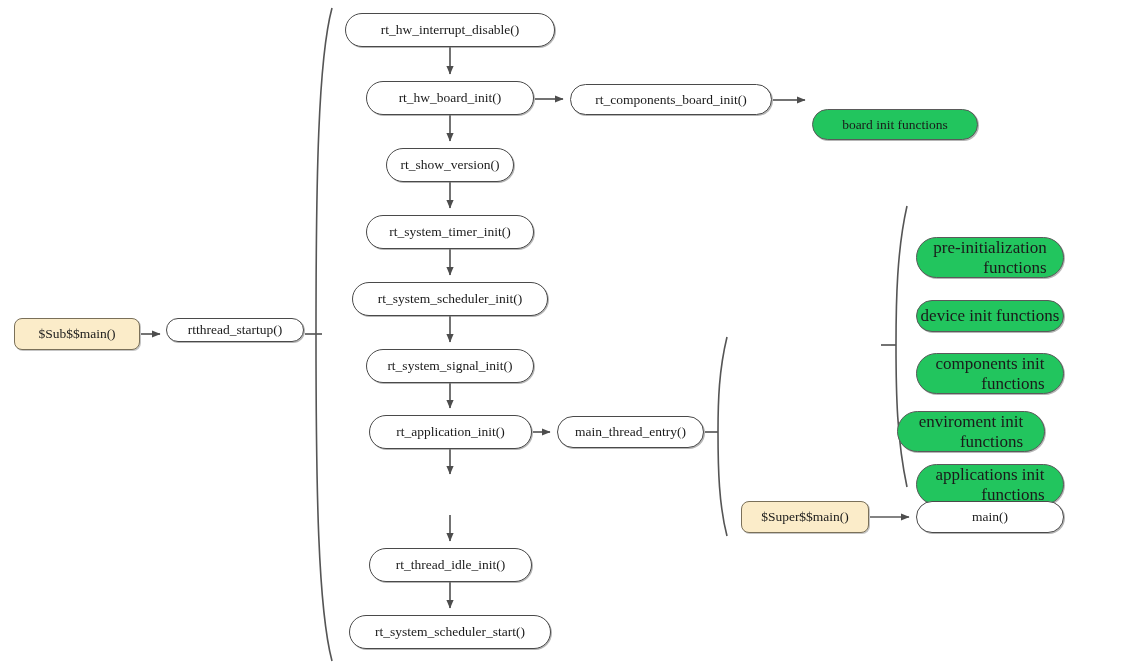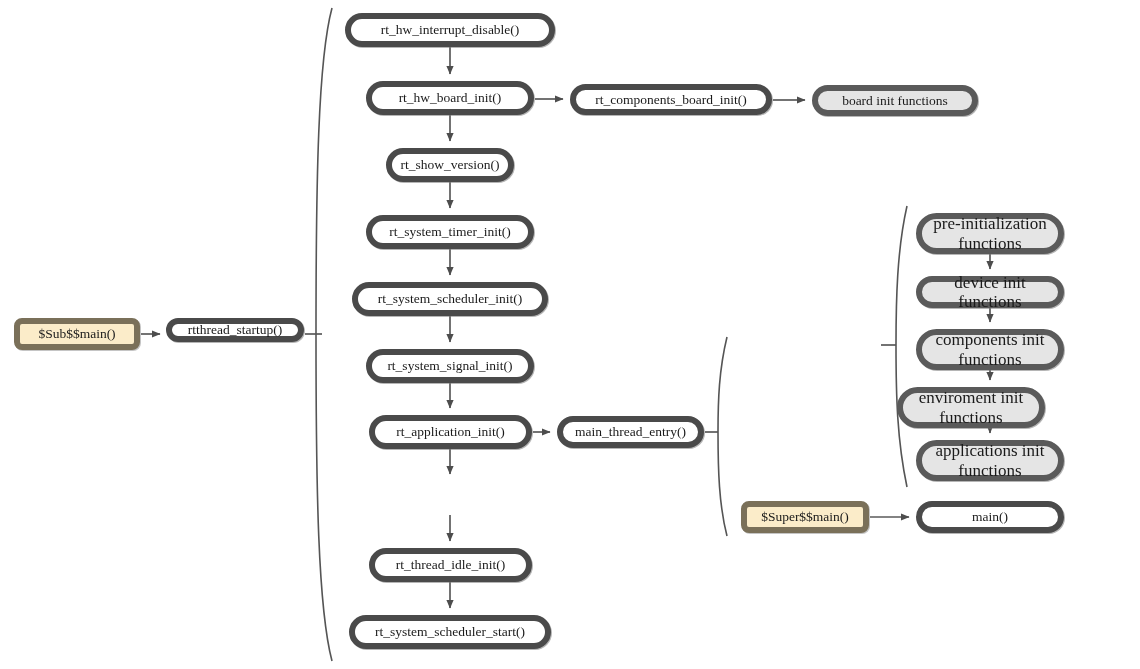--- a/index.html
+++ b/index.html
@@ -24,42 +24,43 @@
     width: 1140px;
     height: 669px;
     pointer-events: none;
   }
   .node {
     position: absolute;
     box-sizing: border-box;
     display: flex;
     align-items: center;
     justify-content: center;
-    text-align: center;
+    text-align: right;
     font-size: 13.5px;
     line-height: 1.12;
     color: #1a1a1a;
     background: #ffffff;
-    border: 6px solid #be185d;
+    border: 1px solid #be185d;
     z-index: 3;
     white-space: pre-line;
   }
   .node.stadium {
     border-radius: 999px;
     border-color: #4a4a4a;
     box-shadow: 1px 1px 0 rgba(120,120,120,0.55);
   }
   .node.rect {
     border-radius: 8px;
     border-color: #6b6252;
     box-shadow: 1px 1px 0 rgba(140,140,140,0.5);
   }
   .node.blue {
-    background: #e5e5e5;
+    background: #22c55e;
     border-color: #5a5a5a;
+    margin-top: 24px;
   }
   .node.cream {
     background: #fbecc9;
     border-color: #7a7059;
   }
   .node.small {
     font-size: 17px;
   }
 </style>
 </head>

